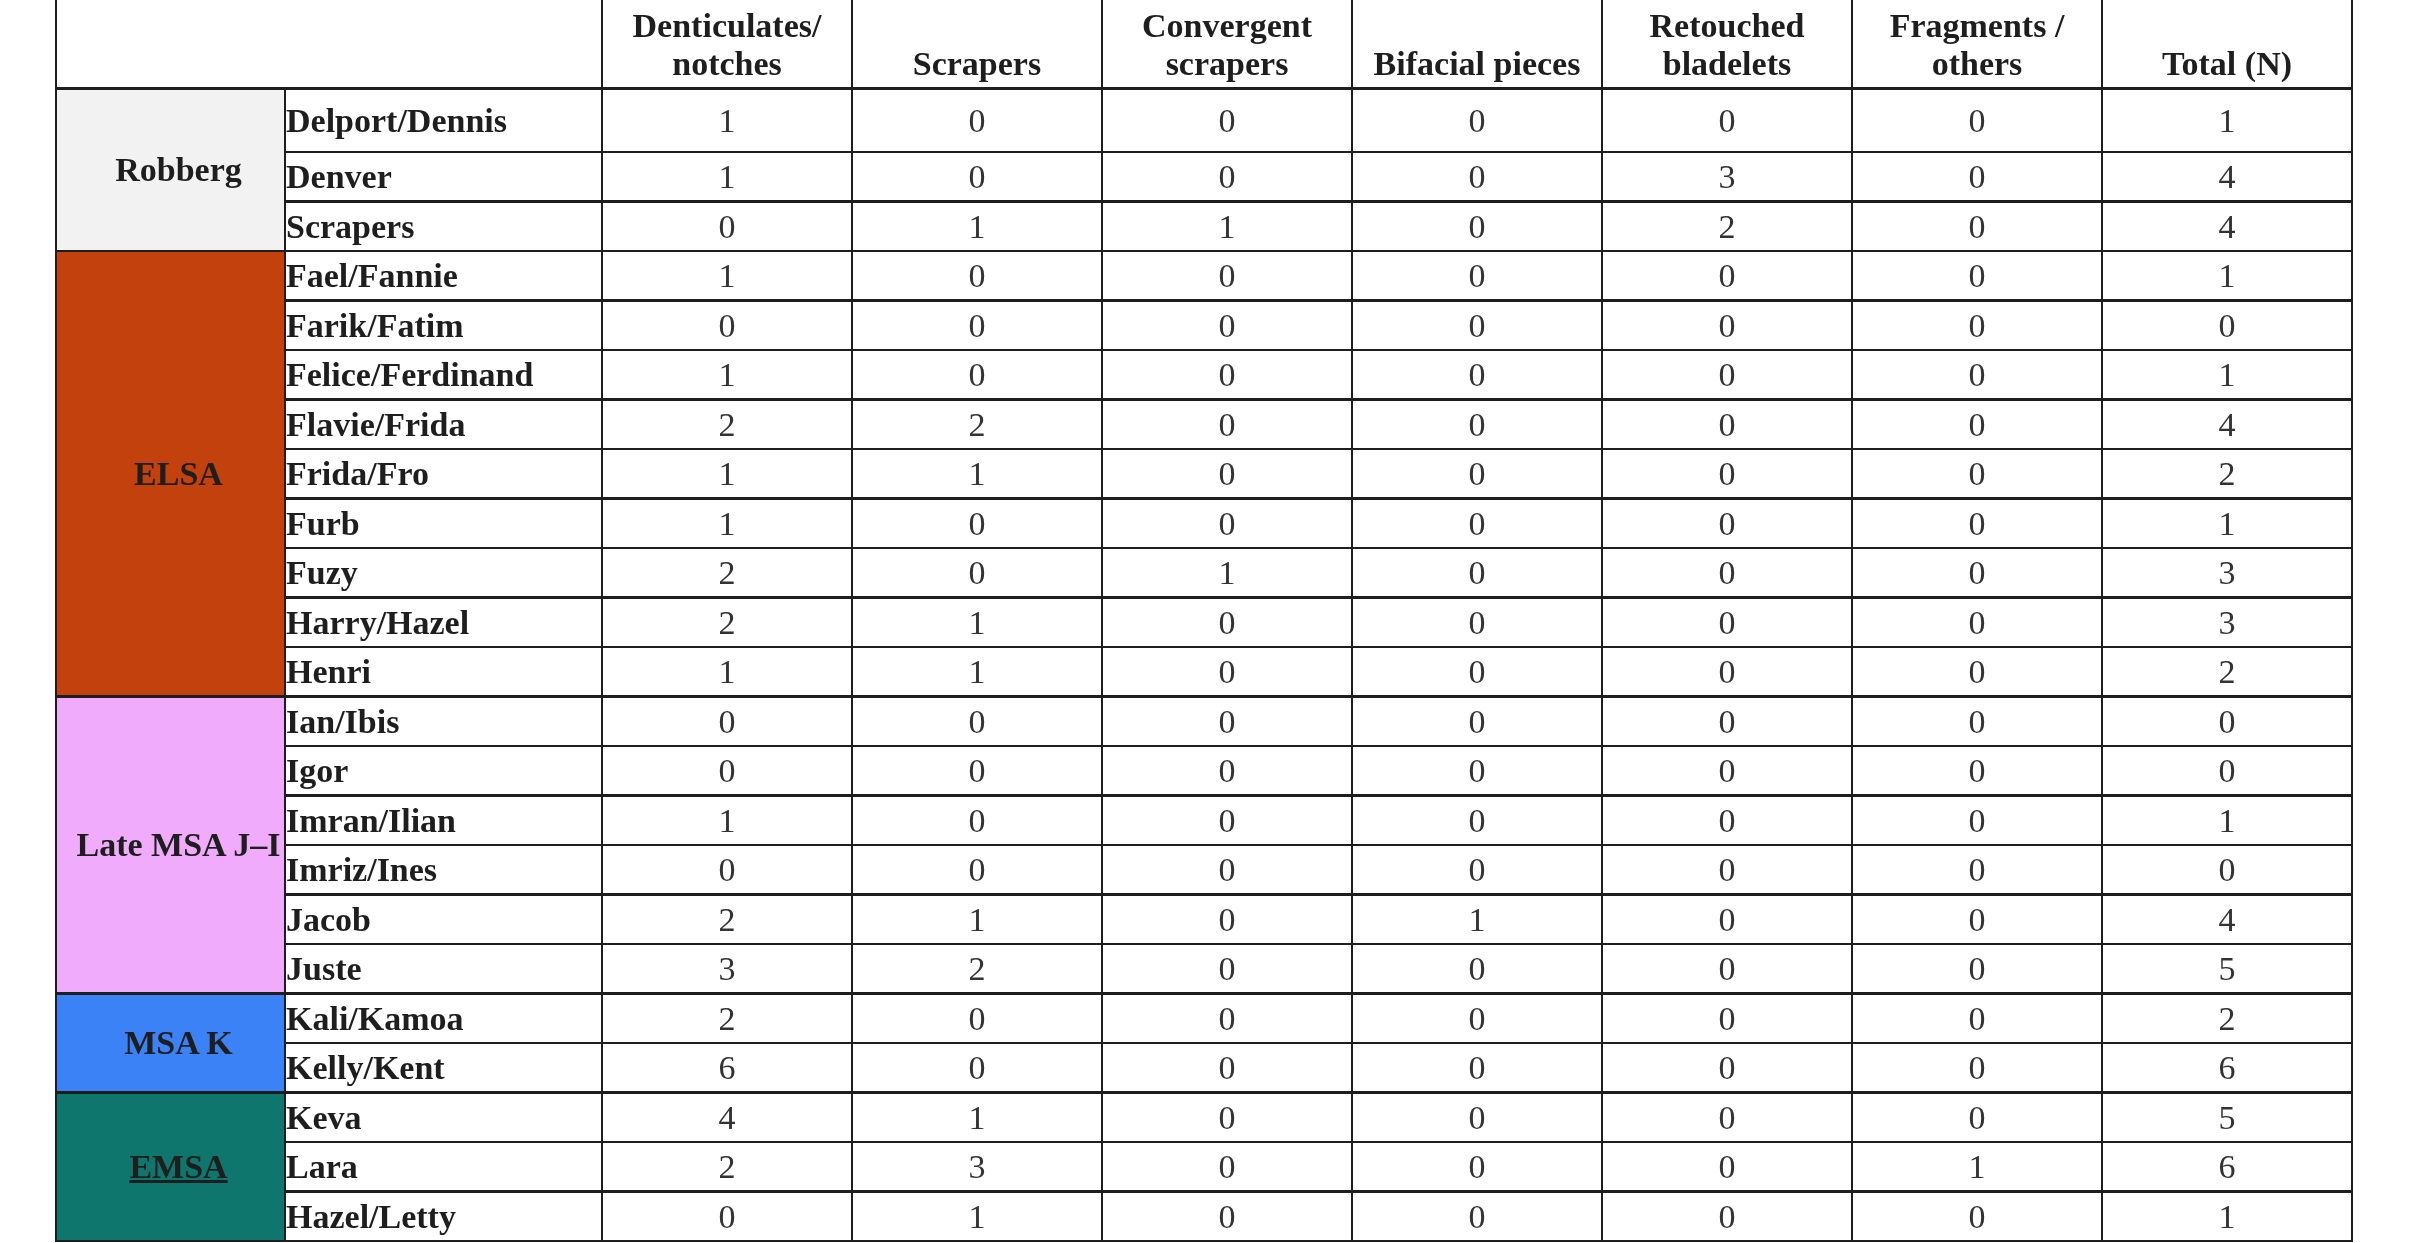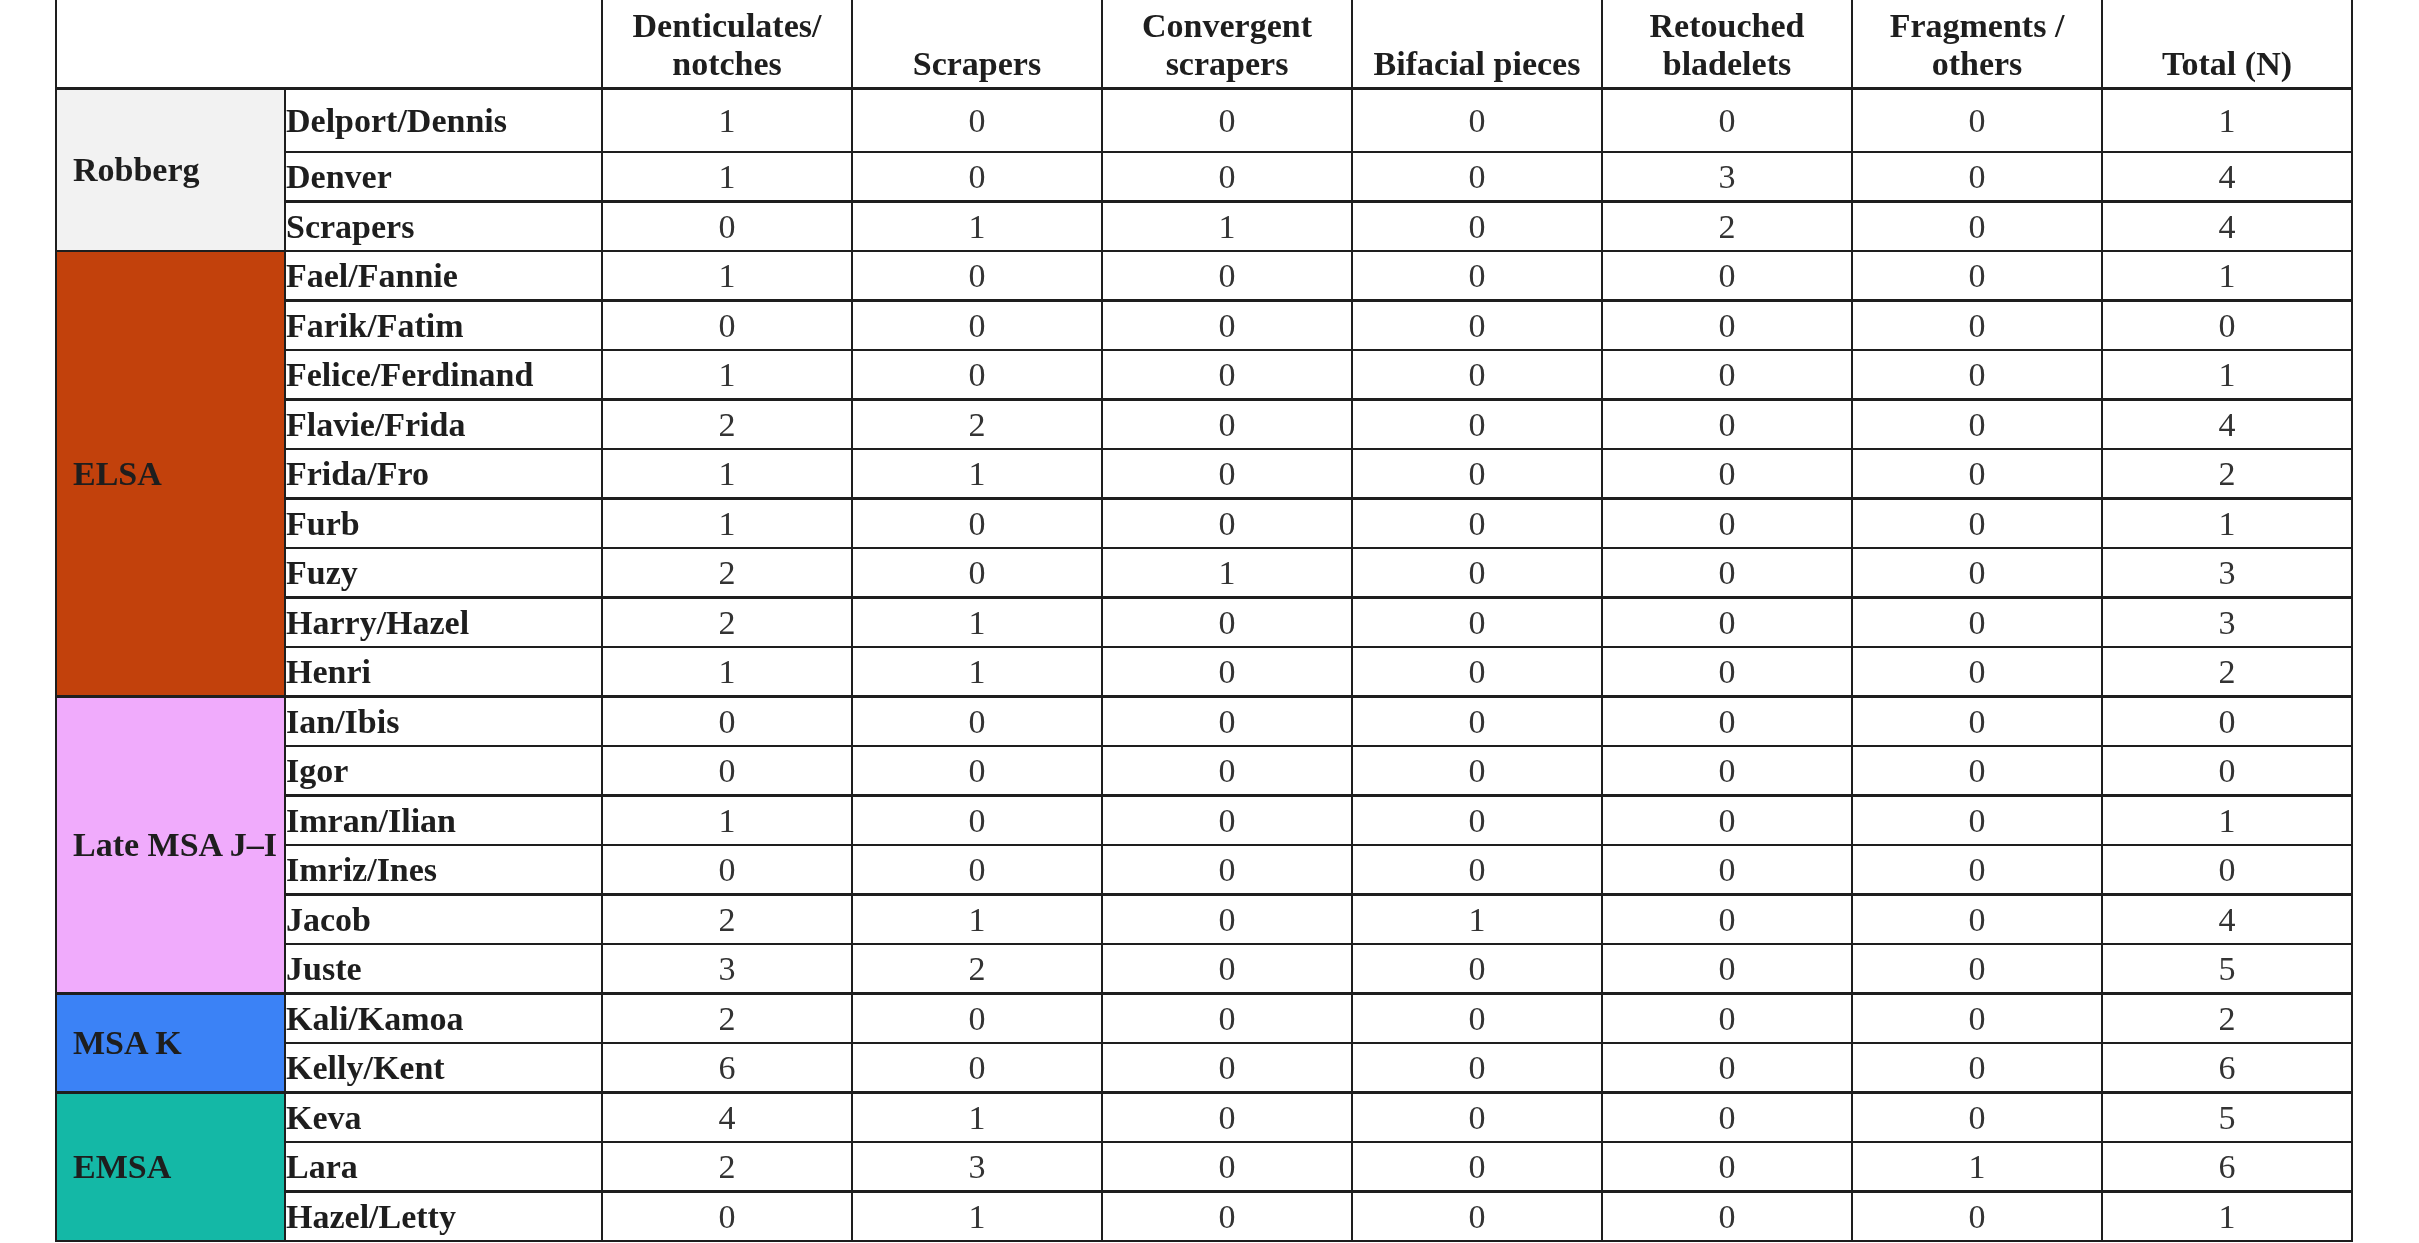--- a/index.html
+++ b/index.html
@@ -39,21 +39,21 @@
       white-space: normal;
       border-top: none;
     }
     .tbl tr.hdr th.blank {
       border-right: 2px solid #1e1e1e;
     }
     .tbl td.grp {
       font-weight: bold;
       font-size: 34px;
       line-height: 38px;
-      text-align: left;
+      text-align: center;
       vertical-align: middle;
       padding-left: 16px;
       white-space: normal;
     }
     .tbl td.name {
       font-weight: bold;
       font-size: 34px;
       text-align: left;
       vertical-align: middle;
     }
@@ -294,21 +294,21 @@
         <td class="name">Kelly/Kent</td>
         <td class="num">6</td>
         <td class="num">0</td>
         <td class="num">0</td>
         <td class="num">0</td>
         <td class="num">0</td>
         <td class="num">0</td>
         <td class="num">6</td>
       </tr>
       <tr class="r thick">
-        <td class="grp" rowspan="3" style="background: #14b8a6;">EMSA</td>
+        <td class="grp" rowspan="3" style="background: #0f766e; text-decoration: underline;">EMSA</td>
         <td class="name">Keva</td>
         <td class="num">4</td>
         <td class="num">1</td>
         <td class="num">0</td>
         <td class="num">0</td>
         <td class="num">0</td>
         <td class="num">0</td>
         <td class="num">5</td>
       </tr>
       <tr class="r">

